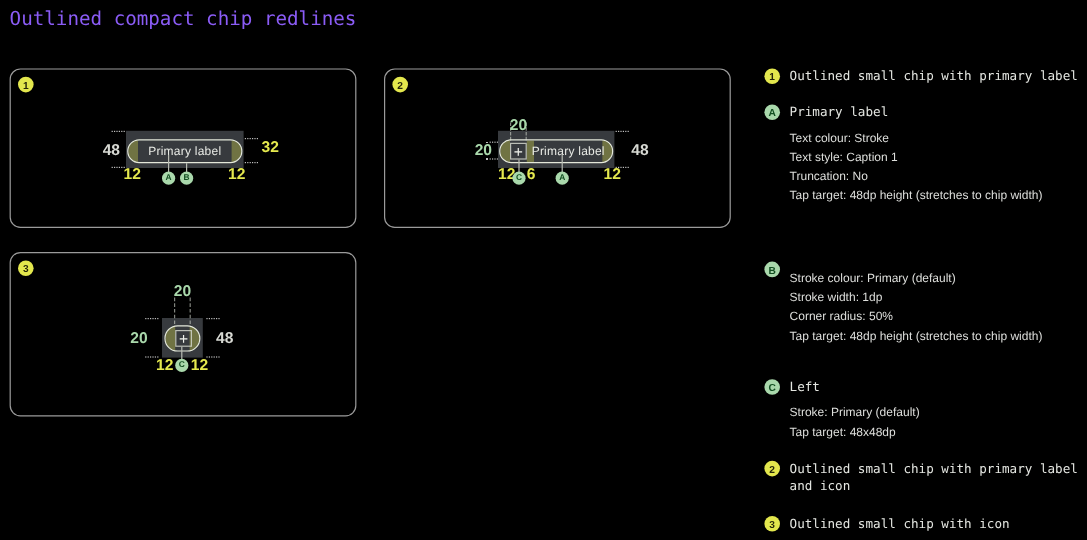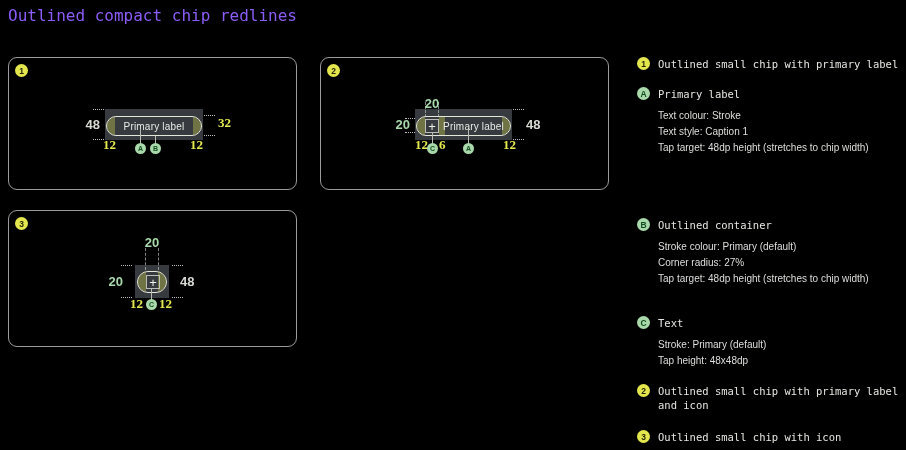--- a/index.html
+++ b/index.html
@@ -42,21 +42,21 @@
     font-size:10px; color:#e8eae5; letter-spacing:0.2px; white-space:nowrap;
   }
   .icon-box {
     position:absolute; width:14px; height:14px; border:1px solid rgba(210,214,203,0.85);
     display:flex; align-items:center; justify-content:center; z-index:3;
   }
   .plus { font-size:13px; line-height:1; color:#eef0ea; }
   .meas {
     position:absolute; font-size:13px; font-weight:700; line-height:10px; white-space:nowrap;
   }
-  .meas.yellow { color:#e5e94e;font-family:Liberation Serif, serif; }
+  .meas.yellow { color:#e5e94e; }
   .meas.green  { color:#a9d8ab; }
   .meas.white  { color:#d7d9d3; }
   .leader { position:absolute; width:1px; background:#b9bcb3; z-index:4; }
   .dotline { position:absolute; height:0; border-top:1px dotted rgba(255,255,255,0.75); }
   .dashv  { position:absolute; width:0; border-left:1px dashed rgba(200,205,195,0.65); }
 
   .legend { position:absolute; left:637px; top:0; width:269px; }
   .lg-block { position:absolute; left:0; display:flex; gap:8px; }
   .lg-badge {
     flex:0 0 13px; width:13px; height:13px; border-radius:50%;
@@ -178,44 +178,45 @@
     <div class="lg-title">Outlined small chip with primary label</div>
   </div>
 
   <div class="lg-block" style="top:87px;">
     <div class="lg-badge letter">A</div>
     <div>
       <div class="lg-title">Primary label</div>
       <div class="lg-details">
         <div>Text colour: Stroke</div>
         <div>Text style: Caption 1</div>
+        <div>Truncation: No</div>
         <div>Tap target: 48dp height (stretches to chip width)</div>
       </div>
     </div>
   </div>
 
   <div class="lg-block" style="top:218px;">
     <div class="lg-badge letter">B</div>
     <div>
-      <div class="lg-title">Outlined container</div>
       <div class="lg-details">
         <div>Stroke colour: Primary (default)</div>
-        <div>Corner radius: 27%</div>
+        <div>Stroke width: 1dp</div>
+        <div>Corner radius: 50%</div>
         <div>Tap target: 48dp height (stretches to chip width)</div>
       </div>
     </div>
   </div>
 
   <div class="lg-block" style="top:316px;">
     <div class="lg-badge letter">C</div>
     <div>
-      <div class="lg-title">Text</div>
+      <div class="lg-title">Left</div>
       <div class="lg-details">
         <div>Stroke: Primary (default)</div>
-        <div>Tap height: 48x48dp</div>
+        <div>Tap target: 48x48dp</div>
       </div>
     </div>
   </div>
 
   <div class="lg-block" style="top:384px;">
     <div class="lg-badge num">2</div>
     <div class="lg-title" style="width:248px;">Outlined small chip with primary label and icon</div>
   </div>
 
   <div class="lg-block" style="top:430px;">

